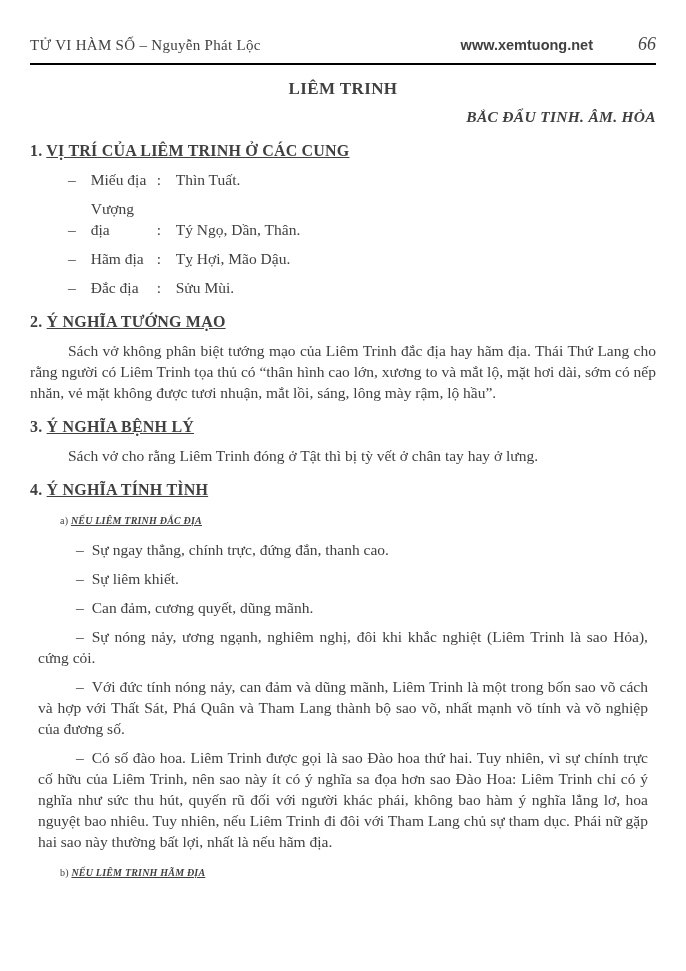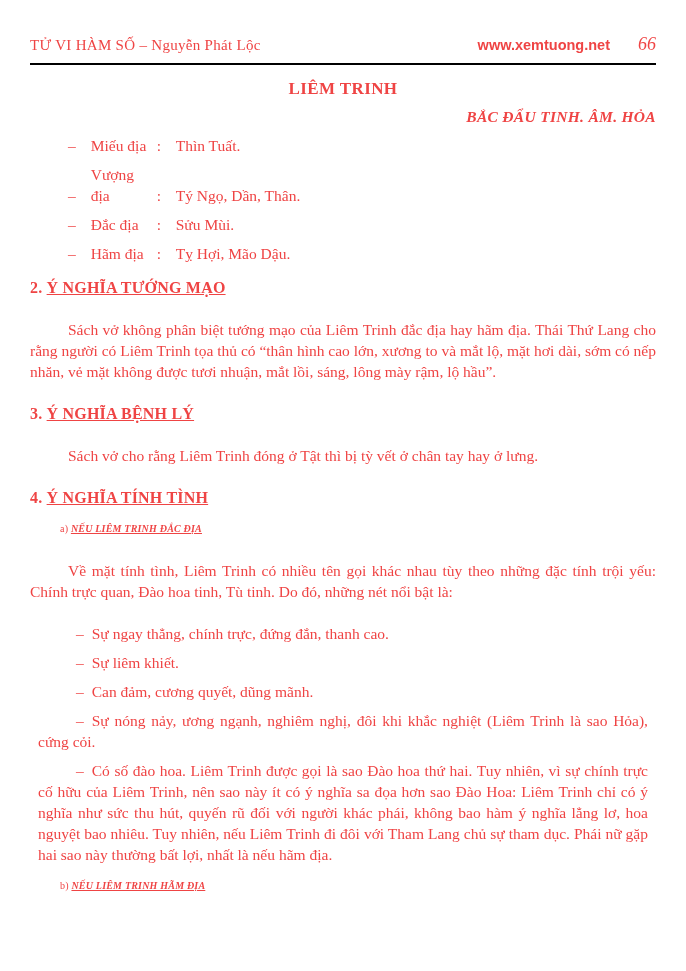--- a/index.html
+++ b/index.html
@@ -2,42 +2,42 @@
 <html><head>
 <meta charset="utf-8">
 <style>
   html, body { margin: 0; padding: 0; background: #ffffff; }
   .page {
     position: relative;
     width: 686px;
     height: 971px;
     box-sizing: border-box;
     background: #ffffff;
-    color: #ef4444;
+    color: #404040;
     font-family: "Liberation Serif", serif;
     font-size: 15.5px;
     line-height: 21px;
     padding: 34px 30px 0 30px;
     overflow: hidden;
   }
 
   
   .header {
     display: flex;
     align-items: baseline;
     justify-content: space-between;
     padding-bottom: 7px;
     border-bottom: 2px solid #000000;
   }
   .header-left {
     font-family: "Liberation Serif", serif;
     font-size: 15px;
     letter-spacing: 0.3px;
   }
-  .header-right { display: flex; align-items: baseline; }
+  .header-right { display: flex; align-items: baseline; gap: 17px; }
   .header-site {
     font-family: "Liberation Sans", sans-serif;
     font-weight: bold;
     font-size: 14.5px;
   }
   .header-page {
     font-family: "Liberation Serif", serif;
     font-style: italic;
     font-size: 18px;
     margin-left: 28px;
@@ -73,21 +73,21 @@
     font-style: italic;
     font-weight: 600;
     font-size: 10px;
     margin: 10px 0 4px 30px;
     letter-spacing: 0.2px;
   }
   .sub-heading .underlined { text-decoration: underline; }
 
   
   .para {
-    margin: 21px 0;
+    margin: 8px 0;
     text-align: justify;
     text-indent: 38px;
   }
   .dash { margin-right: 8px; }
 
   
   .pos-row { margin: 8px 0 8px 38px; }
   .pos-term { display: inline-block; width: 66px; margin-left: 7px; }
   .pos-colon { display: inline-block; width: 19px; text-align: left; }
 
@@ -107,31 +107,35 @@
     <span class="header-left">TỬ VI HÀM SỐ – Nguyễn Phát Lộc</span>
     <span class="header-right">
       <span class="header-site">www.xemtuong.net</span>
       <span class="header-page">66</span>
     </span>
   </div>
 
   <div class="doc-title">LIÊM TRINH</div>
   <div class="doc-subtitle">BẮC ĐẨU TINH. ÂM. HỎA</div>
 
+  <div class="sec-heading">
+    <span>1.</span>
+    <span class="underlined">VỊ TRÍ CỦA LIÊM TRINH Ở CÁC CUNG</span>
+  </div>
   <div class="pos-row">
     <span class="dash">–</span><span class="pos-term">Miếu địa</span><span class="pos-colon">:</span><span>Thìn Tuất.</span>
   </div>
   <div class="pos-row">
     <span class="dash">–</span><span class="pos-term">Vượng địa</span><span class="pos-colon">:</span><span>Tý Ngọ, Dần, Thân.</span>
   </div>
   <div class="pos-row">
-    <span class="dash">–</span><span class="pos-term">Đắc địa</span><span class="pos-colon">:</span><span>Sửu Mùi.</span>
+    <span class="dash">–</span><span class="pos-term">Hãm địa</span><span class="pos-colon">:</span><span>Tỵ Hợi, Mão Dậu.</span>
   </div>
   <div class="pos-row">
-    <span class="dash">–</span><span class="pos-term">Hãm địa</span><span class="pos-colon">:</span><span>Tỵ Hợi, Mão Dậu.</span>
+    <span class="dash">–</span><span class="pos-term">Đắc địa</span><span class="pos-colon">:</span><span>Sửu Mùi.</span>
   </div>
 
   <div class="sec-heading">
     <span>2.</span>
     <span class="underlined">Ý NGHĨA TƯỚNG MẠO</span>
   </div>
   <p class="para">Sách vở không phân biệt tướng mạo của Liêm Trinh đắc địa hay hãm địa. Thái Thứ Lang cho rằng người có Liêm Trinh tọa thủ có “thân hình cao lớn, xương to và mắt lộ, mặt hơi dài, sớm có nếp nhăn, vẻ mặt không được tươi nhuận, mắt lồi, sáng, lông mày rậm, lộ hầu”.</p>
 
   <div class="sec-heading">
     <span>3.</span>
@@ -141,26 +145,26 @@
 
   <div class="sec-heading">
     <span>4.</span>
     <span class="underlined">Ý NGHĨA TÍNH TÌNH</span>
   </div>
 
   <div class="sub-heading">
     <span style="font-style:normal; font-weight:normal;">a)</span>
     <span class="underlined">NẾU LIÊM TRINH ĐẮC ĐỊA</span>
   </div>
-  <p class="para">Về mặt tính tình, Liêm Trinh có nhiều tên gọi khác nhau tùy theo những đặc tính trội yếu: Chính trực quan, Đào hoa tinh, Tù tinh. Do đó, những nét nổi bật là:</p>
 
   <p class="bullet"><span class="dash">–</span><span>Sự ngay thẳng, chính trực, đứng đắn, thanh cao.</span></p>
   <p class="bullet"><span class="dash">–</span><span>Sự liêm khiết.</span></p>
   <p class="bullet"><span class="dash">–</span><span>Can đảm, cương quyết, dũng mãnh.</span></p>
   <p class="bullet"><span class="dash">–</span><span>Sự nóng nảy, ương ngạnh, nghiêm nghị, đôi khi khắc nghiệt (Liêm Trinh là sao Hỏa), cứng cỏi.</span></p>
+  <p class="bullet"><span class="dash">–</span><span>Với đức tính nóng nảy, can đảm và dũng mãnh, Liêm Trinh là một trong bốn sao võ cách và hợp với Thất Sát, Phá Quân và Tham Lang thành bộ sao võ, nhất mạnh võ tính và võ nghiệp của đương số.</span></p>
   <p class="bullet"><span class="dash">–</span><span>Có số đào hoa. Liêm Trinh được gọi là sao Đào hoa thứ hai. Tuy nhiên, vì sự chính trực cố hữu của Liêm Trinh, nên sao này ít có ý nghĩa sa đọa hơn sao Đào Hoa: Liêm Trinh chỉ có ý nghĩa như sức thu hút, quyến rũ đối với người khác phái, không bao hàm ý nghĩa lẳng lơ, hoa nguyệt bao nhiêu. Tuy nhiên, nếu Liêm Trinh đi đôi với Tham Lang chủ sự tham dục. Phái nữ gặp hai sao này thường bất lợi, nhất là nếu hãm địa.</span></p>
 
   <div class="sub-heading">
     <span style="font-style:normal; font-weight:normal;">b)</span>
     <span class="underlined">NẾU LIÊM TRINH HÃM ĐỊA</span>
   </div>
 
 </div>
 
 </body></html>

